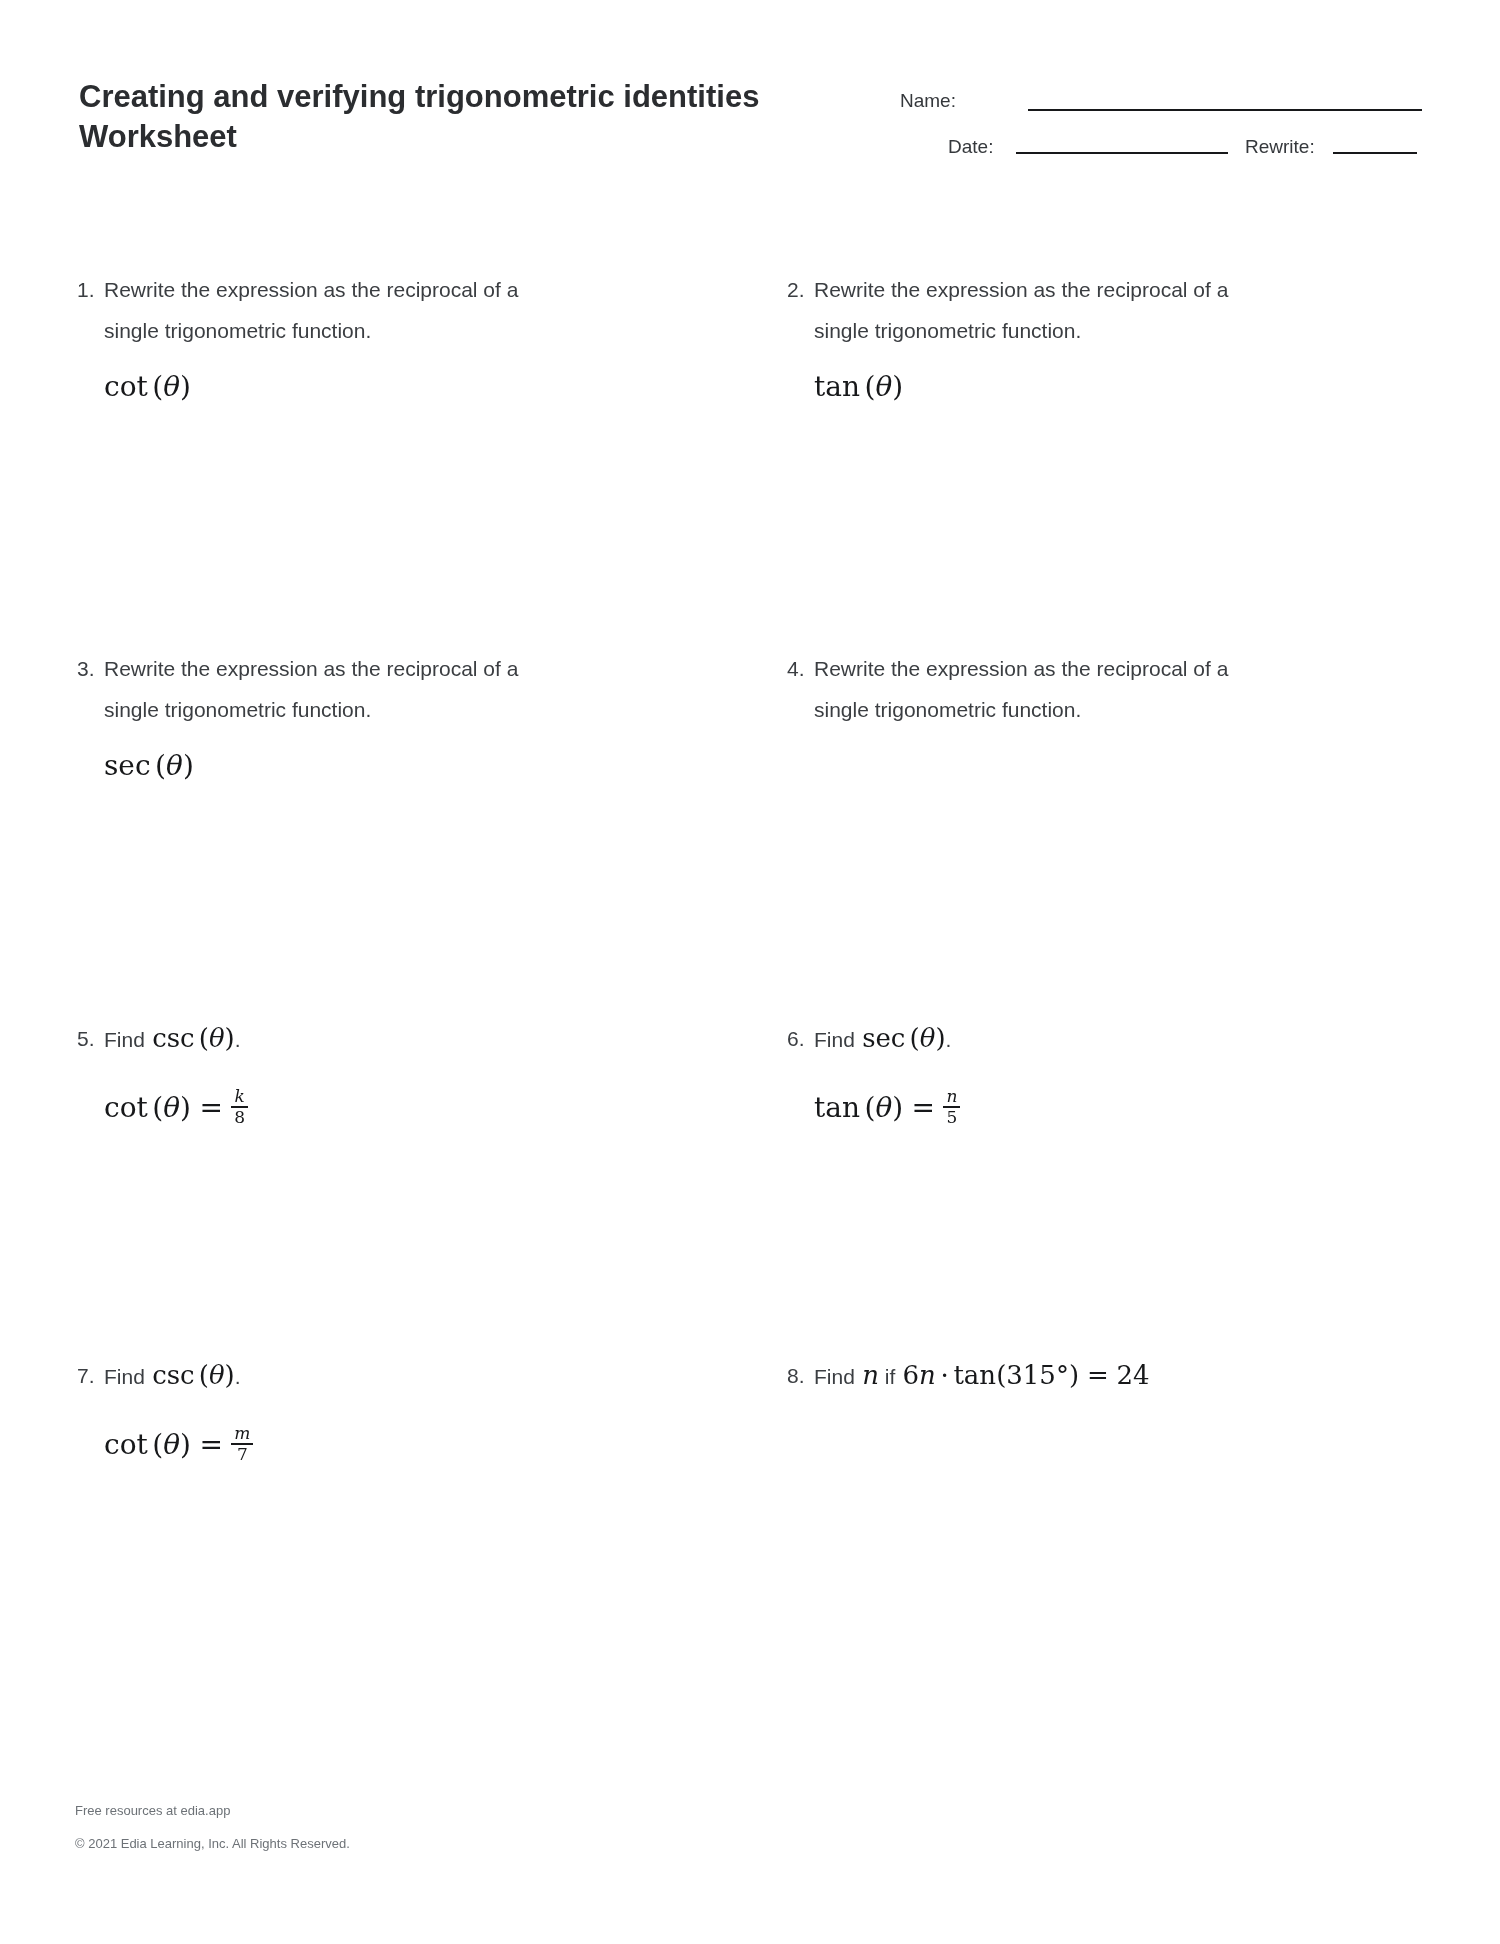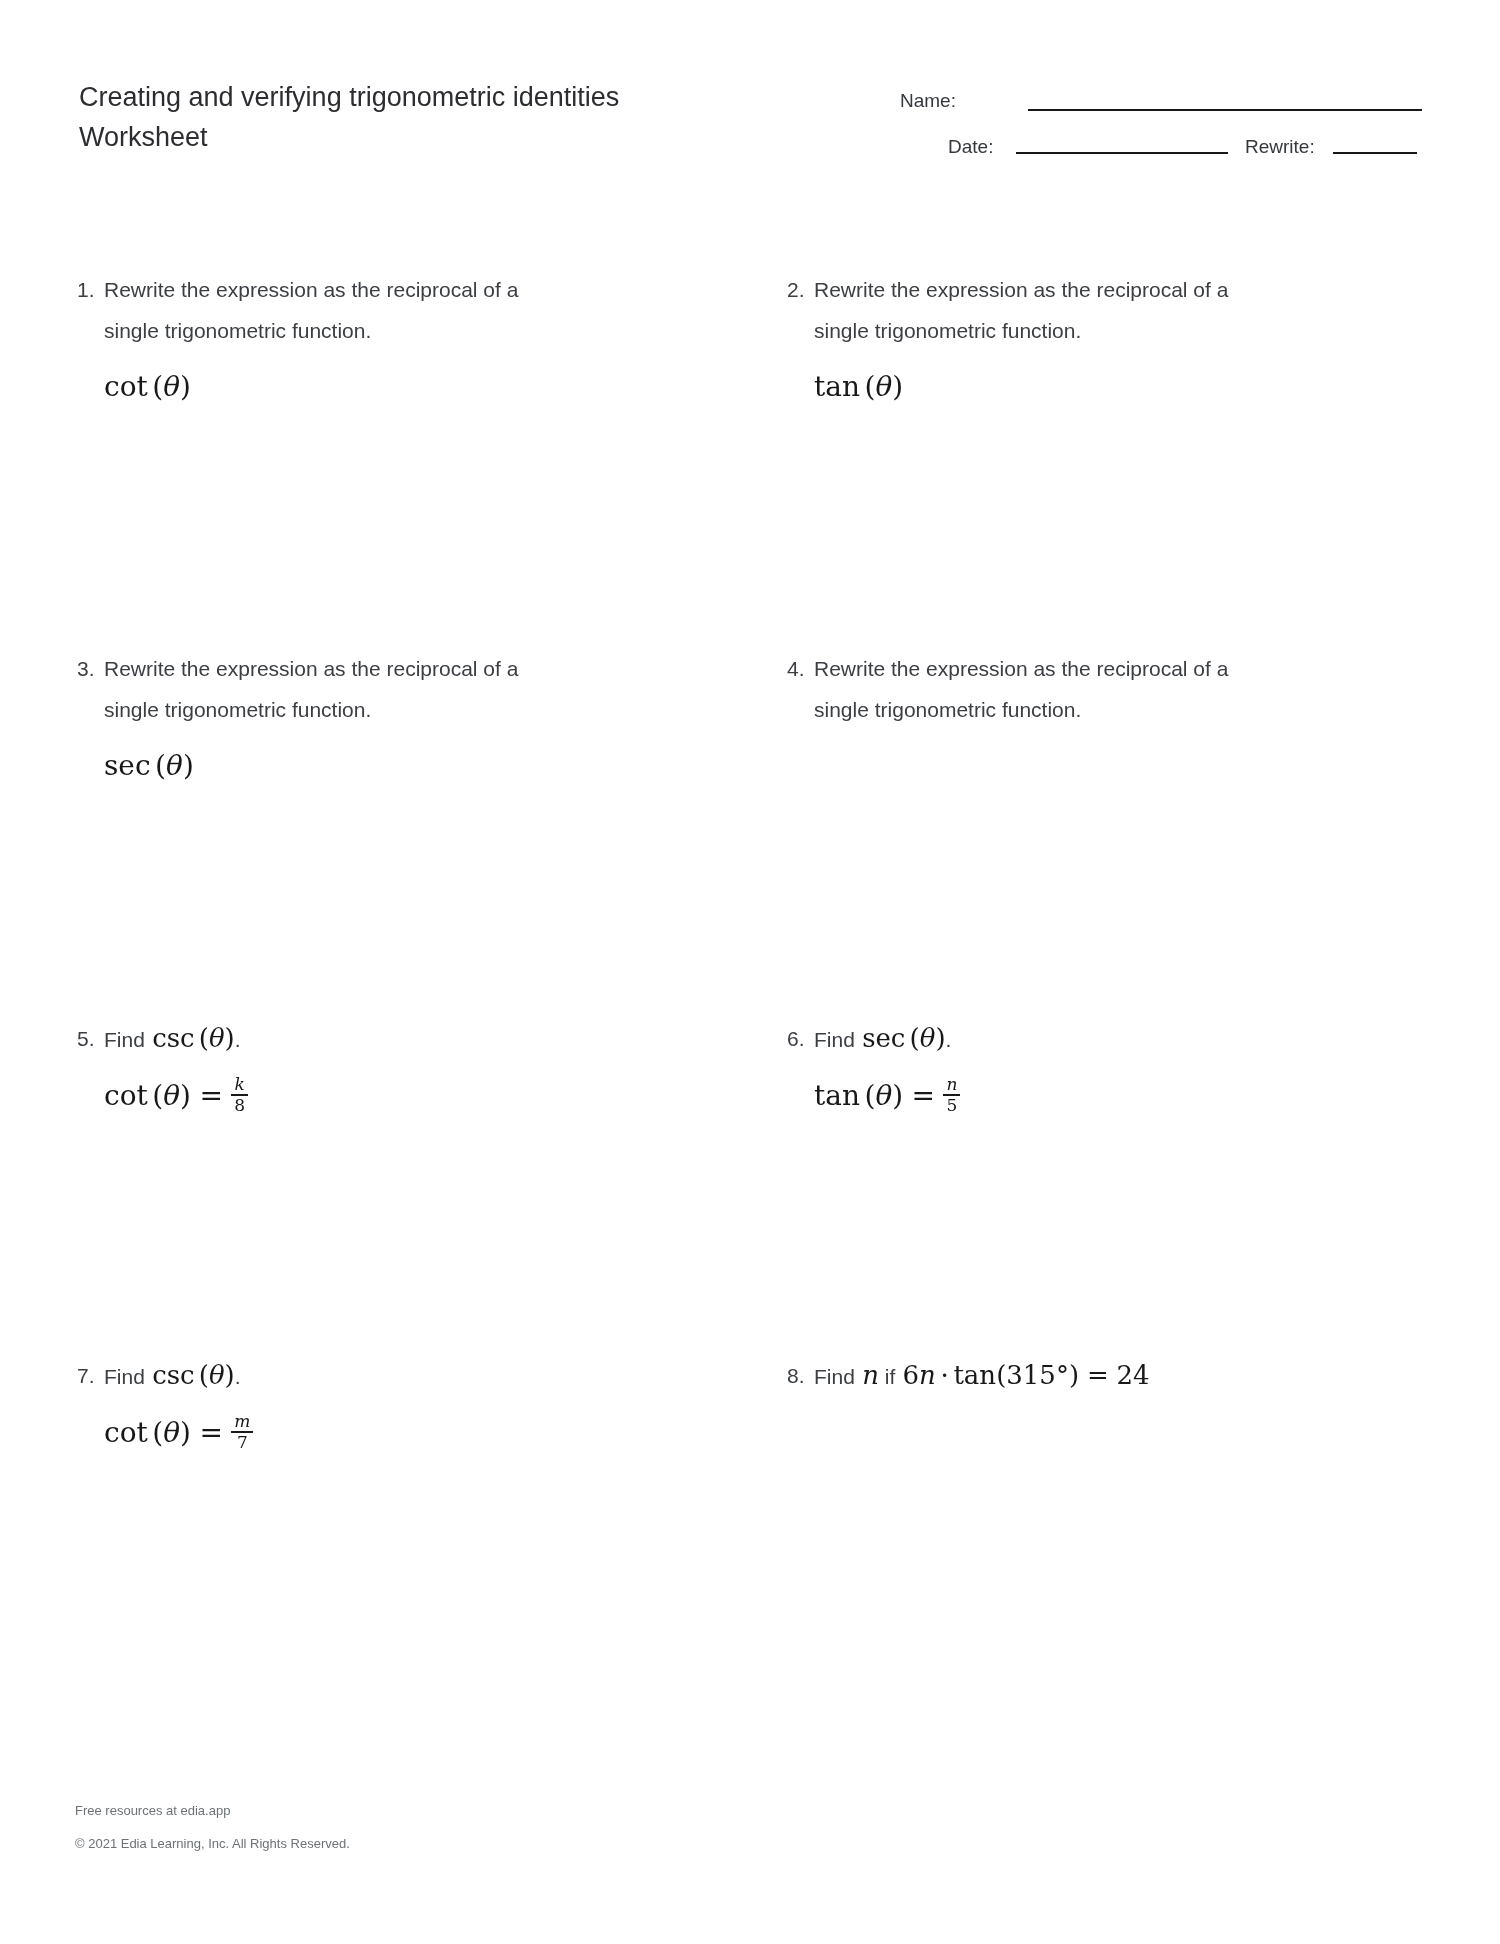--- a/index.html
+++ b/index.html
@@ -1,33 +1,33 @@
 <!DOCTYPE html>
 <html><head>
 <meta charset="utf-8">
 <style>
   html,body{margin:0;padding:0;background:#ffffff;}
   .page{
     position:relative;width:1500px;height:1944px;background:#ffffff;
     font-family:"Liberation Sans", sans-serif;color:#3b3e42;overflow:hidden;
   }
   
-  .title{position:absolute;left:79px;top:77px;font-size:27px;font-weight:400;
+  .title{position:absolute;left:79px;top:77px;font-size:31px;font-weight:700;
          color:#2b2d30;line-height:40px;}
   
   .hlabel{position:absolute;font-size:19px;color:#35383c;line-height:22px;}
   .hline{position:absolute;border-top:2px solid #17181a;height:0;}
   
   .q{position:absolute;display:flex;font-size:21px;line-height:41px;color:#3b3e42;}
   .qnum{flex:none;width:27px;}
   .qbody{flex:none;}
   .qline{white-space:nowrap;}
   .qmath{margin-top:18px;font-family:"DejaVu Serif", serif;font-size:28px;
          color:#17181a;line-height:36px;white-space:nowrap;}
-  .eq{margin-top:15px;font-family:"DejaVu Serif", serif;font-size:28px;
+  .eq{margin-top:27px;font-family:"DejaVu Serif", serif;font-size:28px;
       color:#17181a;line-height:40px;white-space:nowrap;}
   .imath{font-family:"DejaVu Serif", serif;font-size:26px;color:#17181a;}
   .mvar{font-style:italic;}
   .gap{margin-left:0.28em;}
   .gap-sm{margin-left:0.16em;}
   .eqs{margin:0 0.3em;}
   .dot{margin:0 0.18em;}
   .frac{display:inline-block;text-align:center;vertical-align:-0.34em;
         font-size:17px;line-height:1.12;}
   .fnum{display:block;padding:0 3px;}

